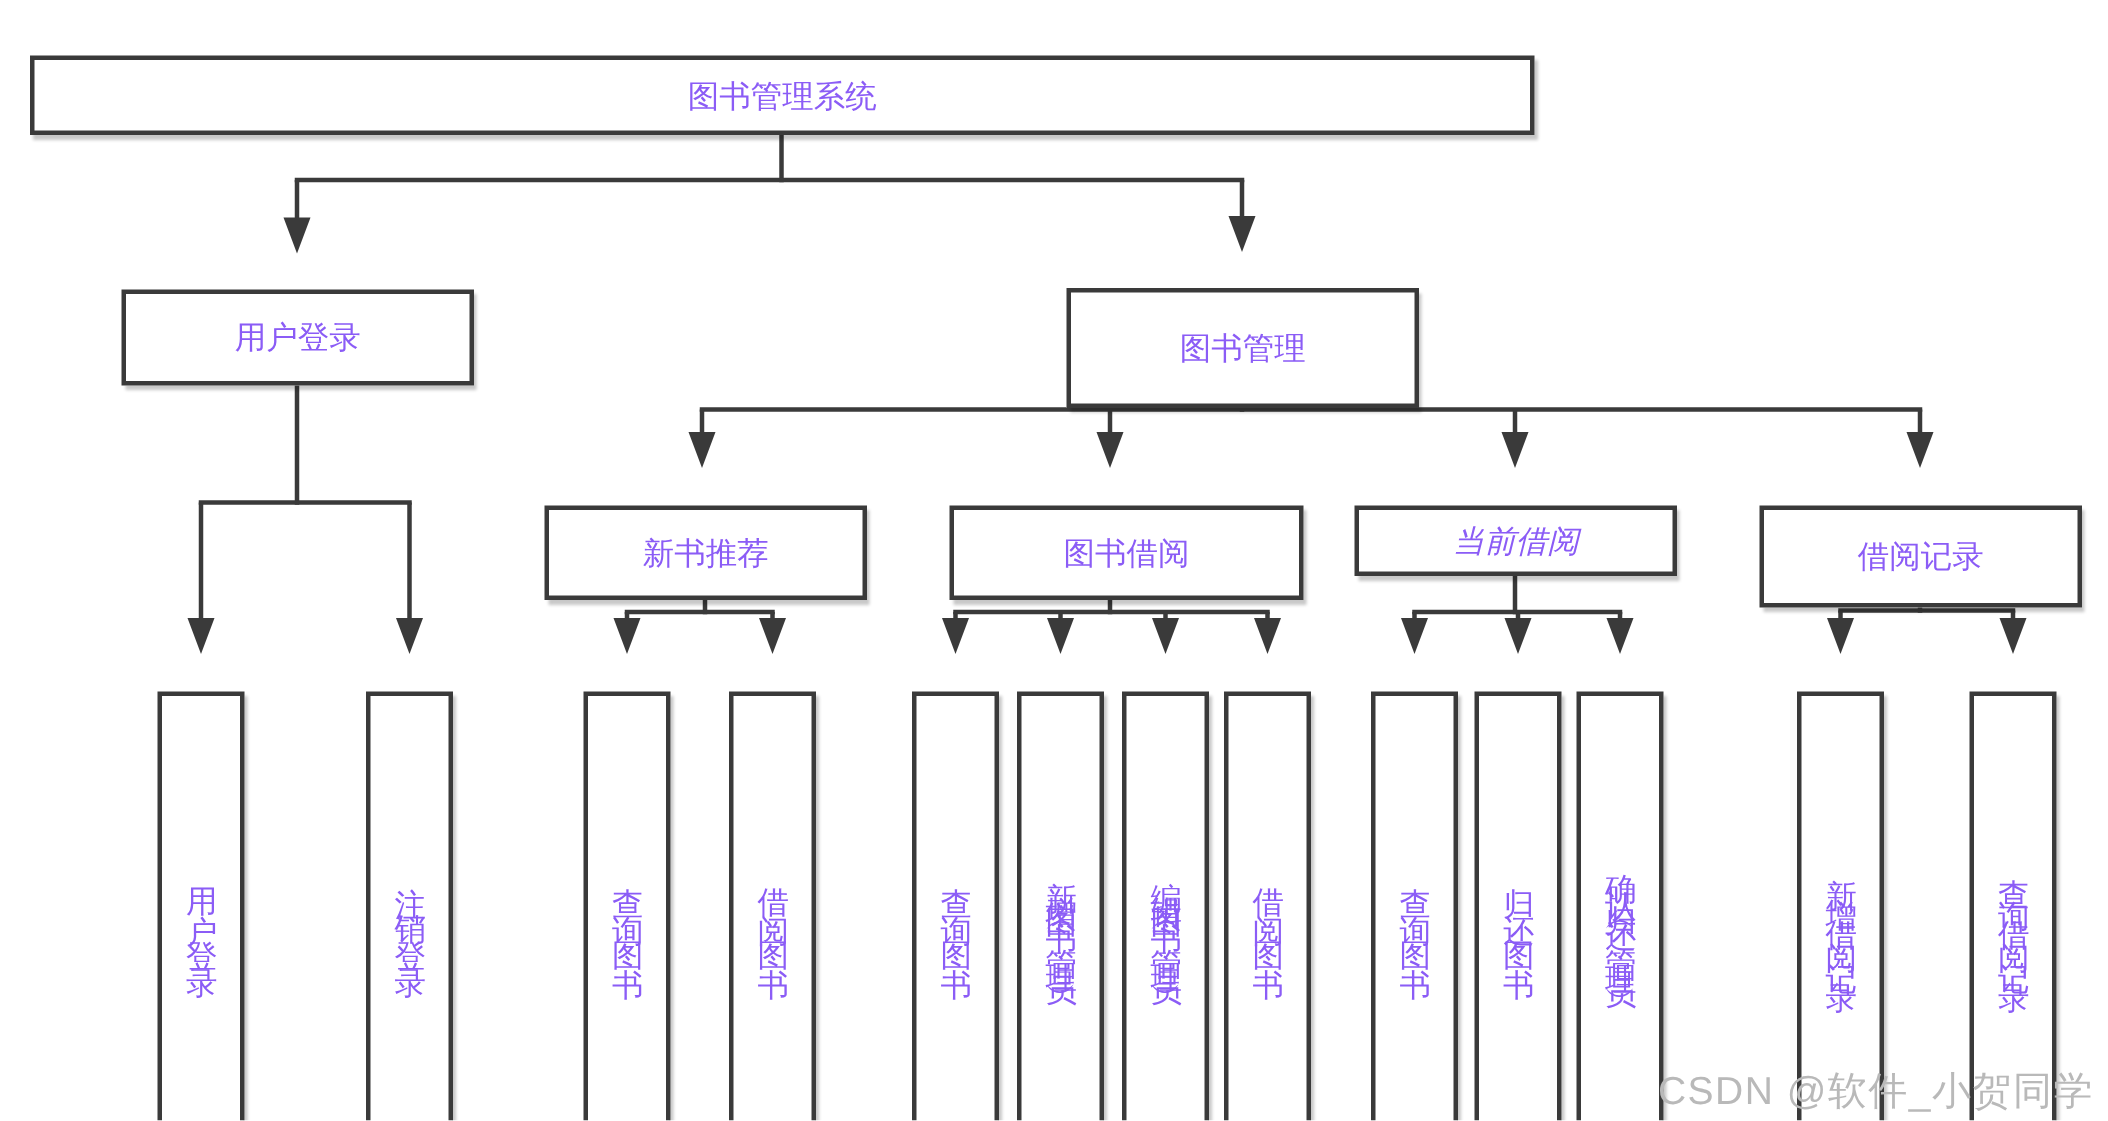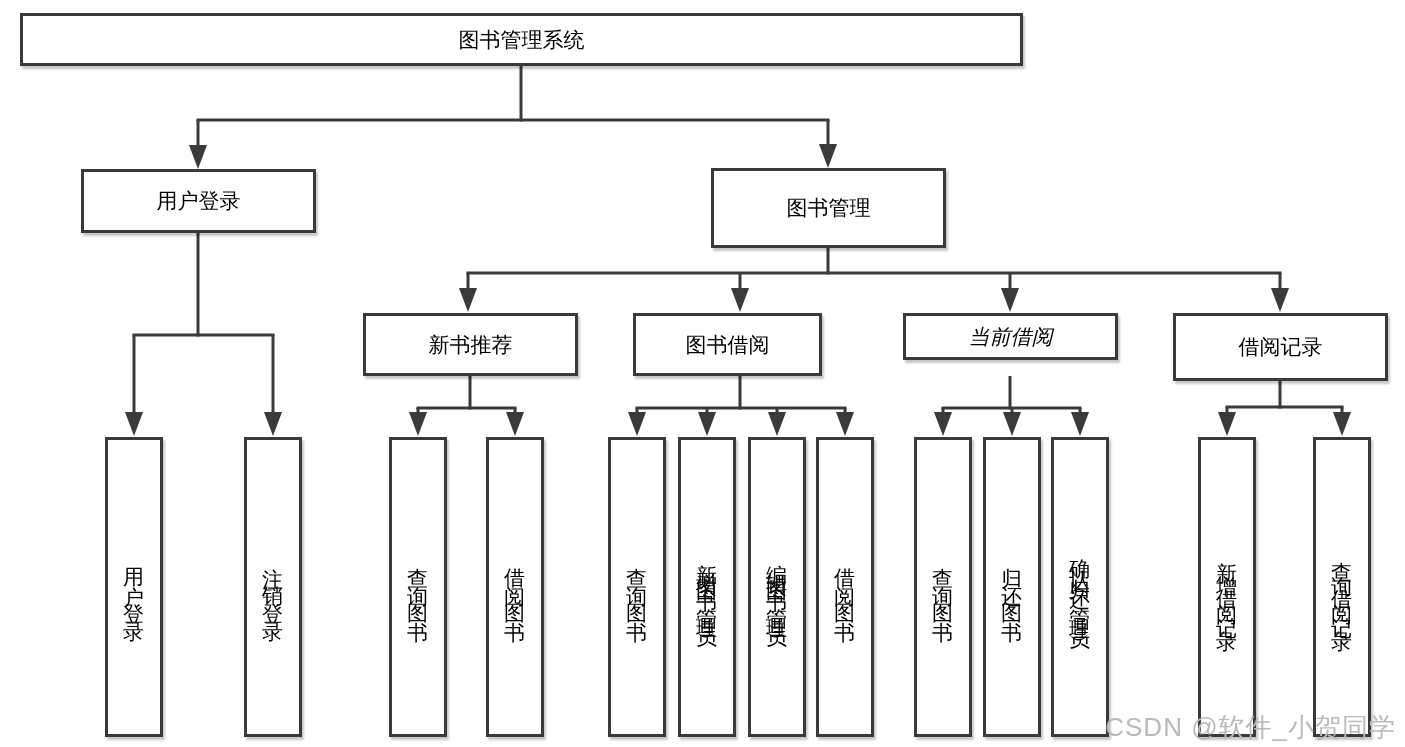--- a/index.html
+++ b/index.html
@@ -5,22 +5,23 @@
   * { margin:0; padding:0; box-sizing:border-box; }
   html,body { background:#fff; }
   .canvas {
     position:relative; width:1405px; height:747px; background:#ffffff;
     font-family:"Liberation Sans", sans-serif; color:#333333; overflow:hidden;
   }
   svg.wires { position:absolute; left:0; top:0; width:1405px; height:747px; }
   .box {
     position:absolute; border:3px solid #3a3a3a; background:#ffffff;
     display:flex; align-items:center; justify-content:center;
-    font-size:21px; color:#000000;
+    font-size:21px; color:#8b5cf6;
     box-shadow:2px 3px 2px rgba(0,0,0,0.22);
+    margin-top:24px;
   }
   .leaf {
     writing-mode:vertical-rl; text-orientation:mixed;
     letter-spacing:18px; line-height:1;
   }
   .leaf.len6 { letter-spacing:14px; }
   .leaf.len8 { letter-spacing:10px; }
   .leaf.len9 { letter-spacing:9px; }
   .watermark {
     position:absolute; right:9px; bottom:2px;
@@ -97,21 +98,21 @@
       <polygon points="1333,412 1351,412 1342,436"></polygon>
     </g>
   </svg>
 
   <div class="box" style="left:20px; top:13px; width:1003px; height:53px;">图书管理系统</div>
 
   <div class="box" style="left:81px; top:169px; width:235px; height:64px;">用户登录</div>
   <div class="box" style="left:711px; top:168px; width:235px; height:80px;">图书管理</div>
 
   <div class="box" style="left:363px; top:313px; width:215px; height:63px;text-align:right;">新书推荐</div>
-  <div class="box" style="left:633px; top:313px; width:189px; height:63px;">图书借阅</div>
+  <div class="box" style="left:633px; top:313px; width:236px; height:63px;">图书借阅</div>
   <div class="box" style="left:903px; top:313px; width:215px; height:47px;font-style:italic;">当前借阅</div>
   <div class="box" style="left:1173px; top:313px; width:215px; height:68px;">借阅记录</div>
 
   <div class="box leaf" style="left:105px; top:437px; width:58px; height:300px;">用户登录</div>
   <div class="box leaf" style="left:244px; top:437px; width:58px; height:300px;">注销登录</div>
 
   <div class="box leaf" style="left:389px; top:437px; width:58px; height:300px;">查询图书</div>
   <div class="box leaf" style="left:486px; top:437px; width:58px; height:300px;">借阅图书</div>
 
   <div class="box leaf" style="left:608px; top:437px; width:58px; height:300px;">查询图书</div>

